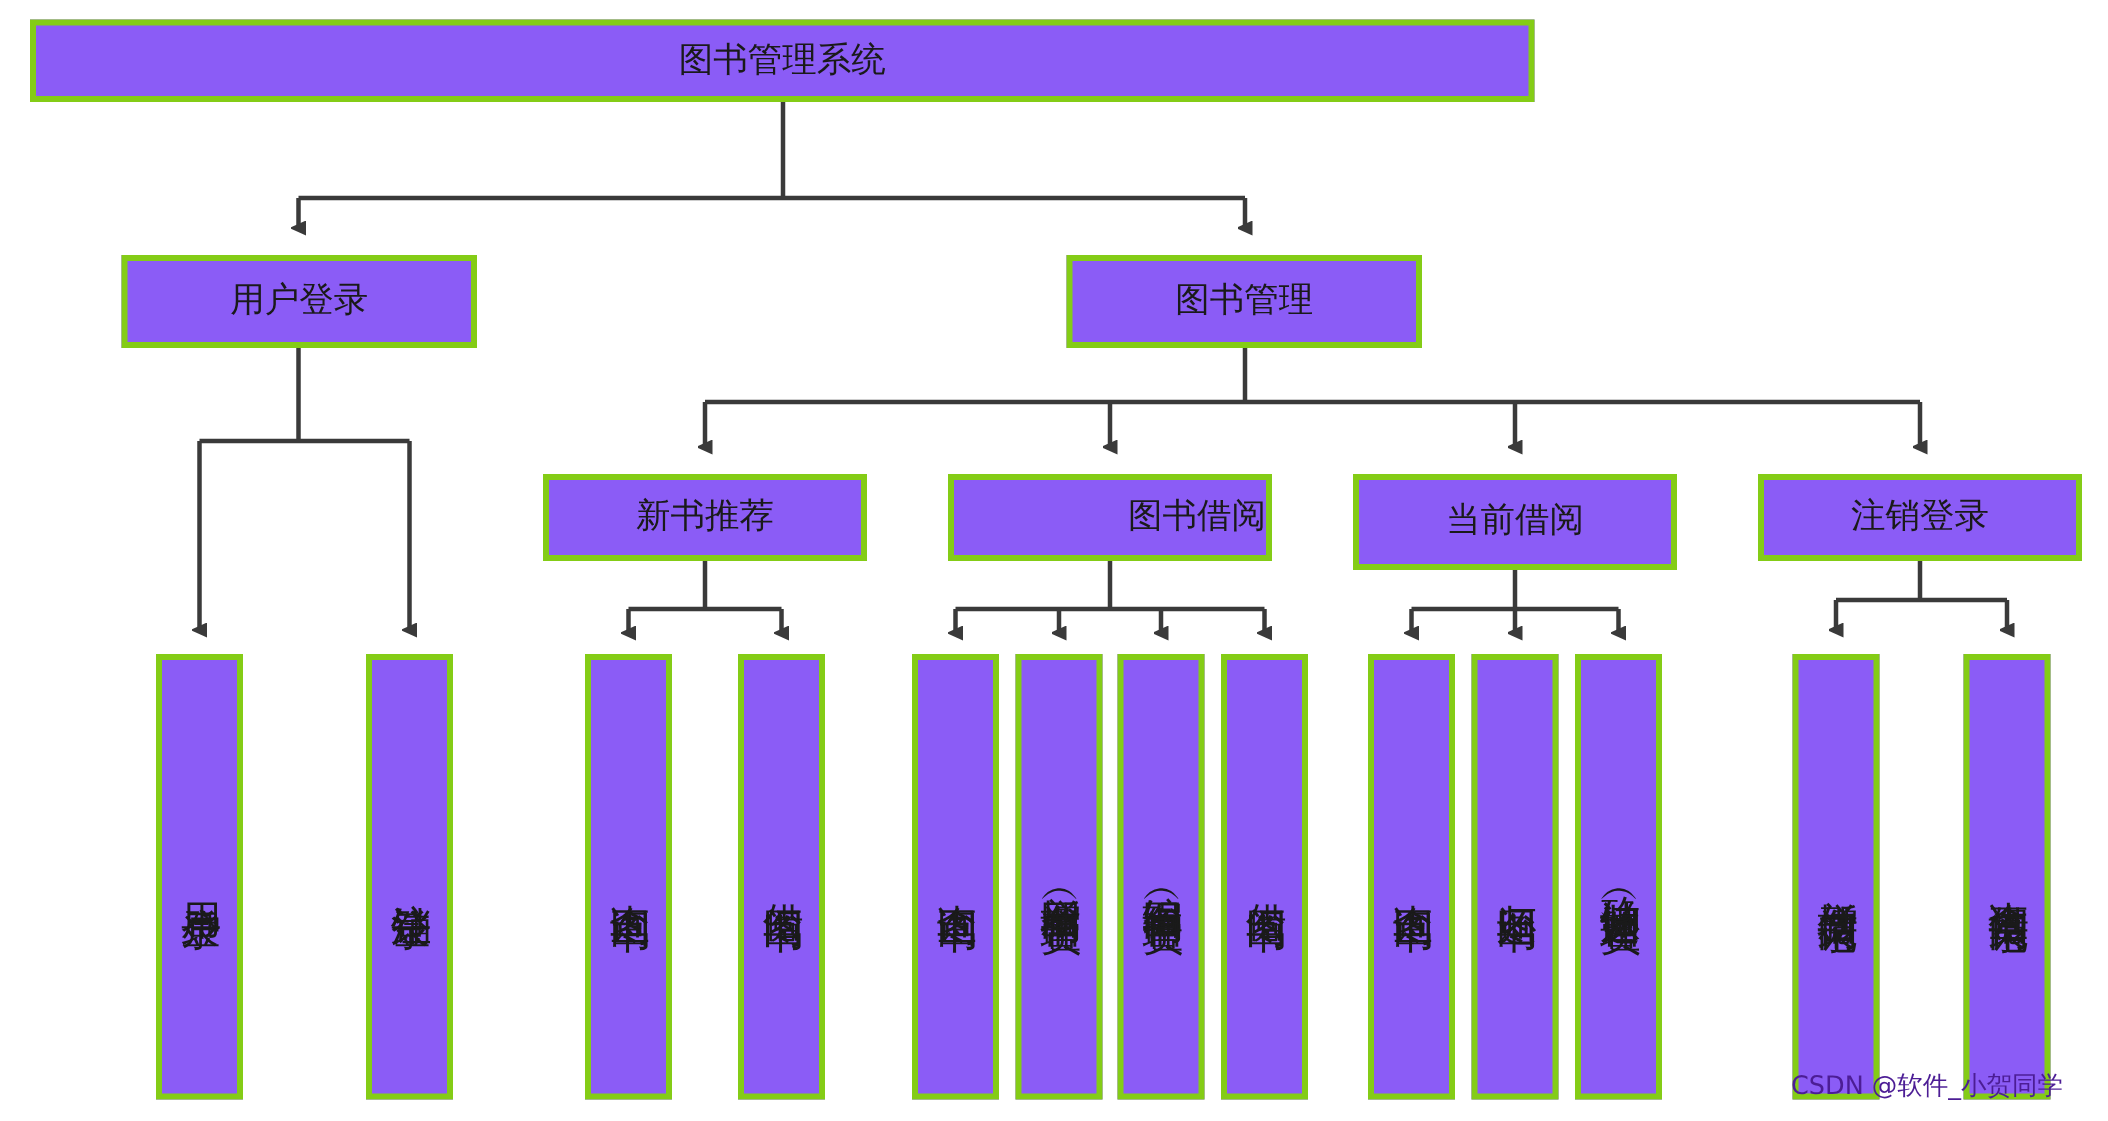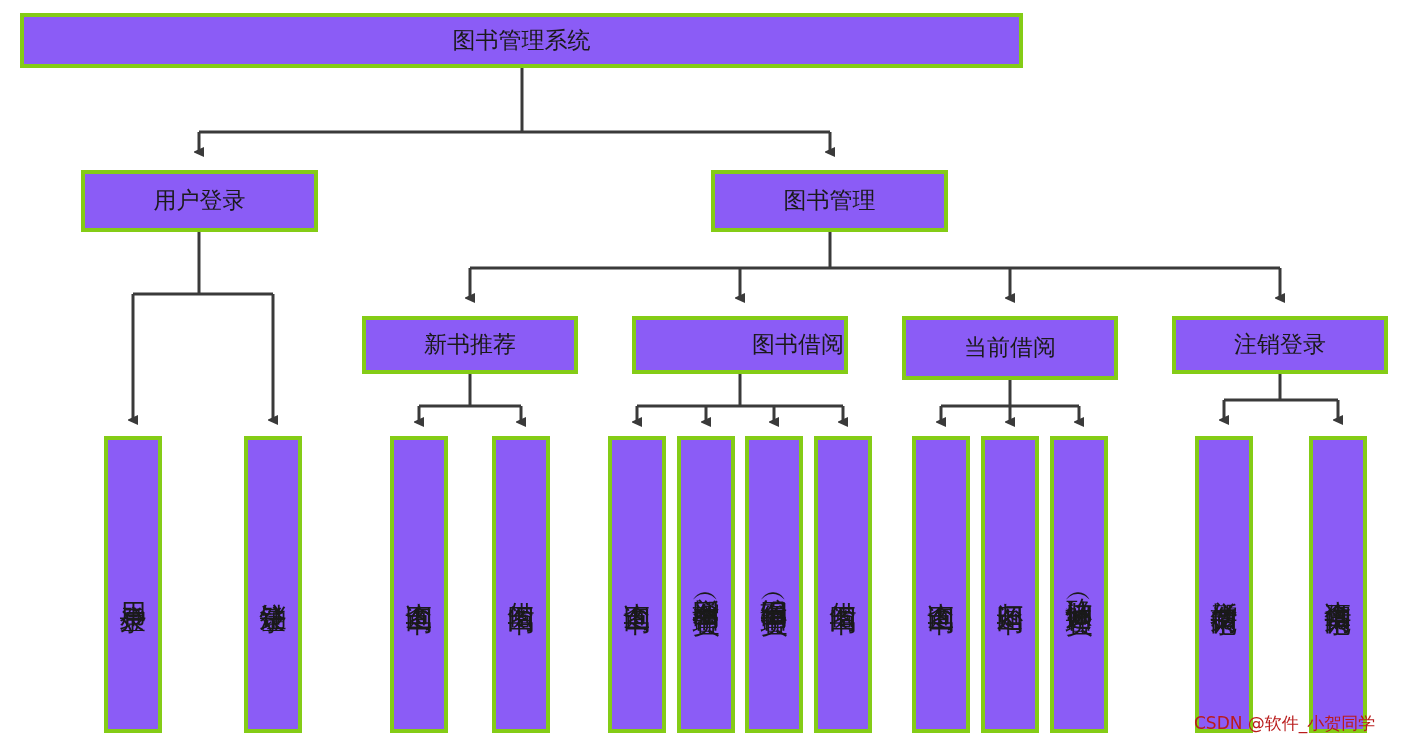--- a/index.html
+++ b/index.html
@@ -51,21 +51,21 @@
     text-orientation: upright;
     font-size: 27px;
     letter-spacing: 2px;
     white-space: normal;
   }
   .watermark {
     position: absolute;
     left: 1194px;
     top: 712px;
     font-size: 17px;
-    color: #b91c1c;
+    color: #4c1d95;
     white-space: nowrap;
     user-select: none;
   }
 </style>
 </head>
 <body>
 
 <div id="diagram-root">
 
   <svg class="diagram-canvas" viewBox="0 0 1405 747" aria-hidden="true">

